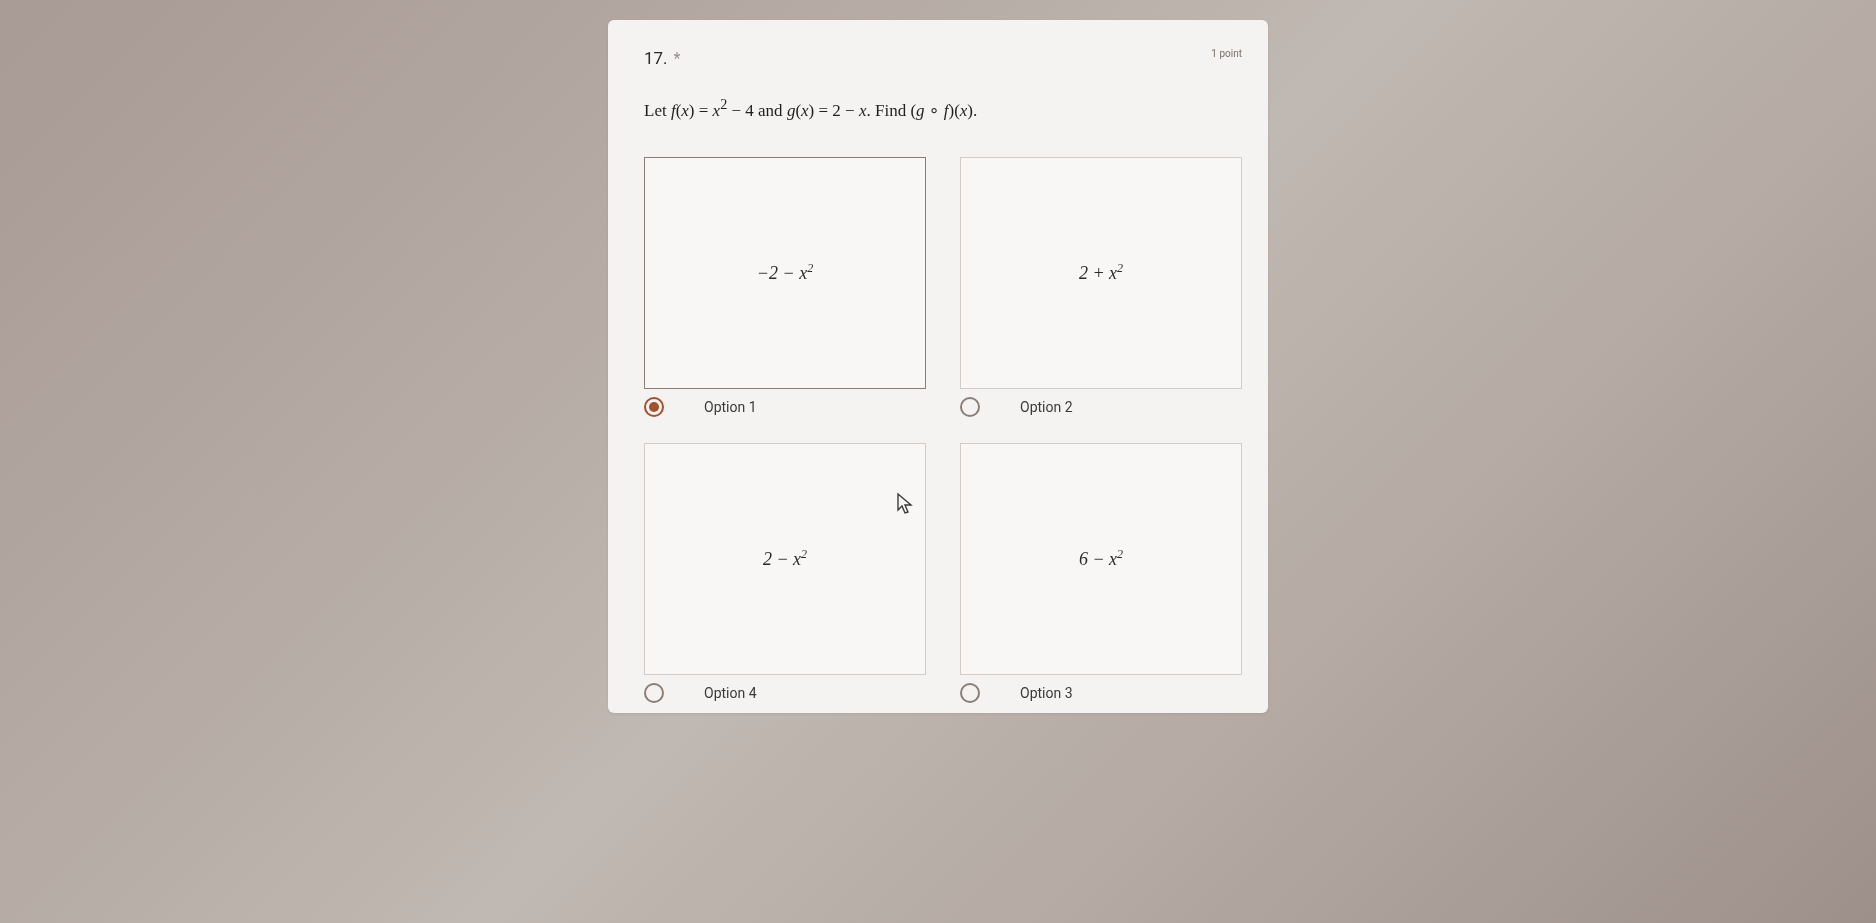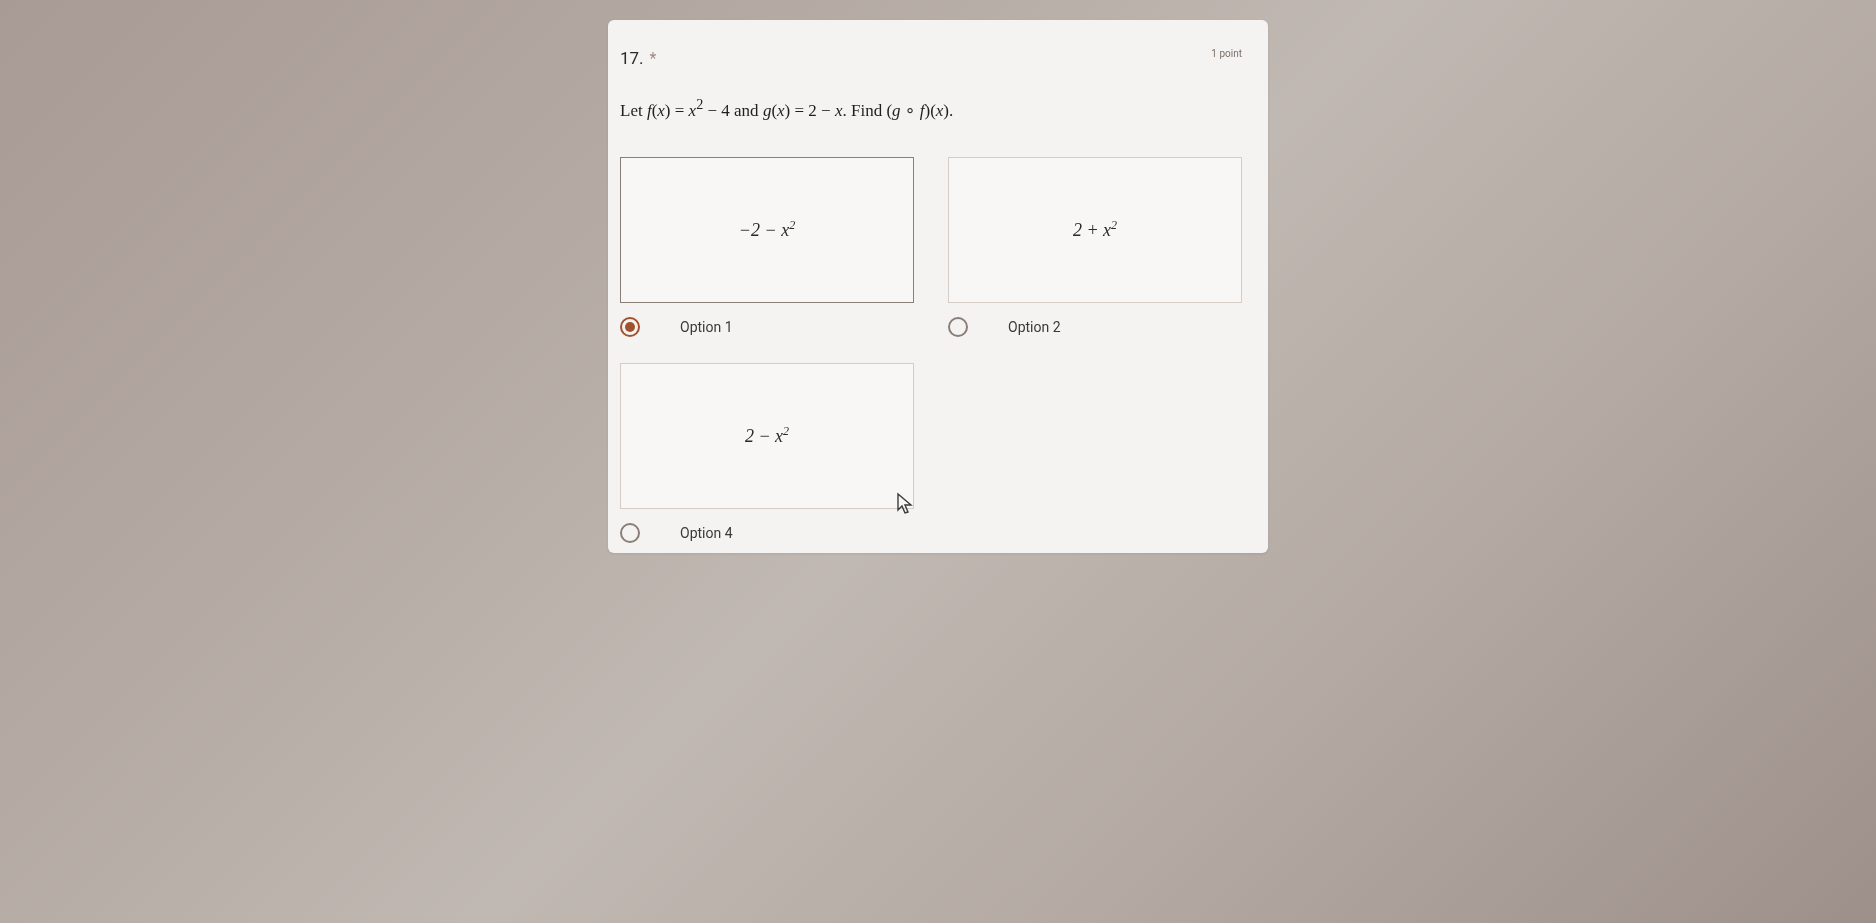--- a/index.html
+++ b/index.html
@@ -11,21 +11,21 @@
       display: flex;
       justify-content: center;
       align-items: flex-start;
       padding-top: 0;
     }
     .form-card {
       background: #f5f3f1;
       width: 660px;
       margin-top: 20px;
       border-radius: 6px;
-      padding: 28px 26px 10px 12px;
+      padding: 28px 26px 10px 36px;
       box-shadow: 0 1px 3px rgba(0,0,0,0.08);
     }
     .question-header {
       display: flex;
       justify-content: space-between;
       align-items: flex-start;
       margin-bottom: 28px;
     }
     .question-number {
       font-size: 17px;
@@ -51,25 +51,25 @@
       grid-template-columns: 1fr 1fr;
       gap: 26px 34px;
     }
     .option-item {
       display: flex;
       flex-direction: column;
     }
     .option-box {
       background: #f8f7f5;
       border: 1px solid #d4ccc5;
-      height: 146px;
+      height: 232px;
       display: flex;
       align-items: center;
       justify-content: center;
-      margin-bottom: 14px;
+      margin-bottom: 8px;
     }
     .option-box.selected {
       border: 1px solid #8a7e77;
     }
     .option-expr {
       font-size: 18px;
       color: #2a2a2a;
       font-family: 'Times New Roman', serif;
       font-style: italic;
     }
@@ -153,19 +153,28 @@
     <div class="option-item">
       <div class="option-box">
         <span class="option-expr">2 − <i>x</i><sup>2</sup></span>
       </div>
       <div class="radio-row">
         <div class="radio-circle"></div>
         <span class="radio-label">Option 4</span>
       </div>
     </div>
 
+    <div class="option-item">
+      <div class="option-box">
+        <span class="option-expr">6 − <i>x</i><sup>2</sup></span>
+      </div>
+      <div class="radio-row">
+        <div class="radio-circle"></div>
+        <span class="radio-label">Option 3</span>
+      </div>
+    </div>
 
   </div>
 </div>
 
 <svg class="cursor" style="left:896px; top:492px;" width="20" height="24" viewBox="0 0 20 24">
   <path d="M2 2 L2 18 L6 14 L9 21 L12 20 L9 13 L15 13 Z" fill="none" stroke="#3a3a3a" stroke-width="1.4"></path>
 </svg>
 
 </body></html>

